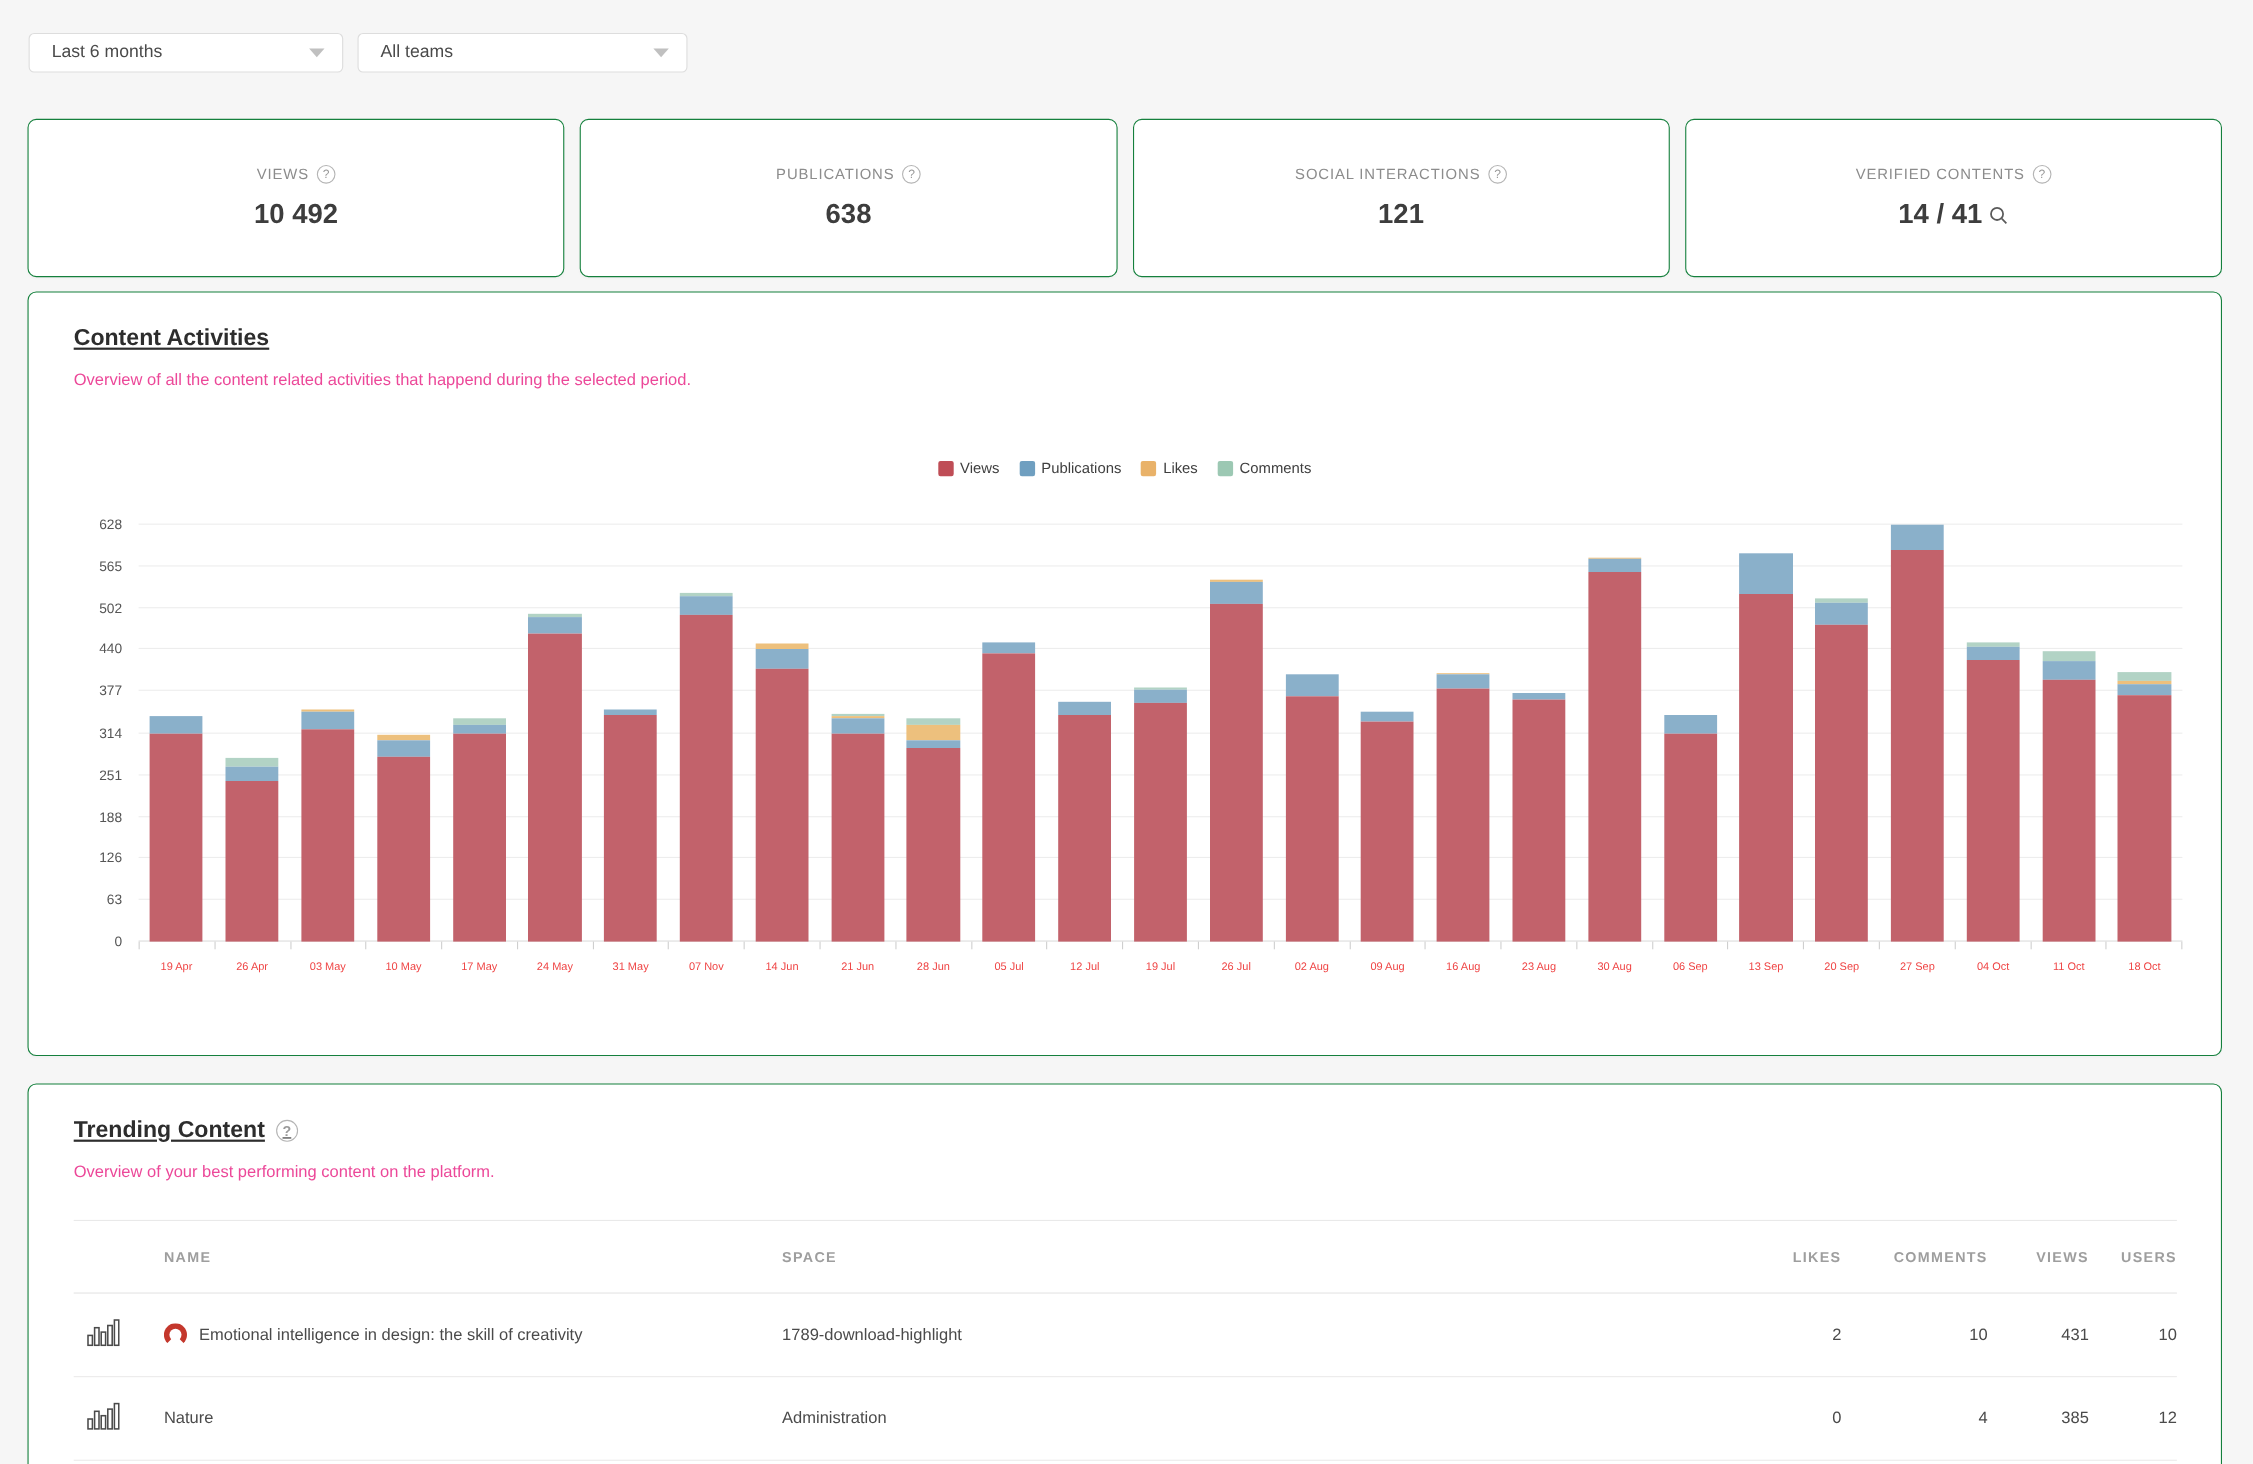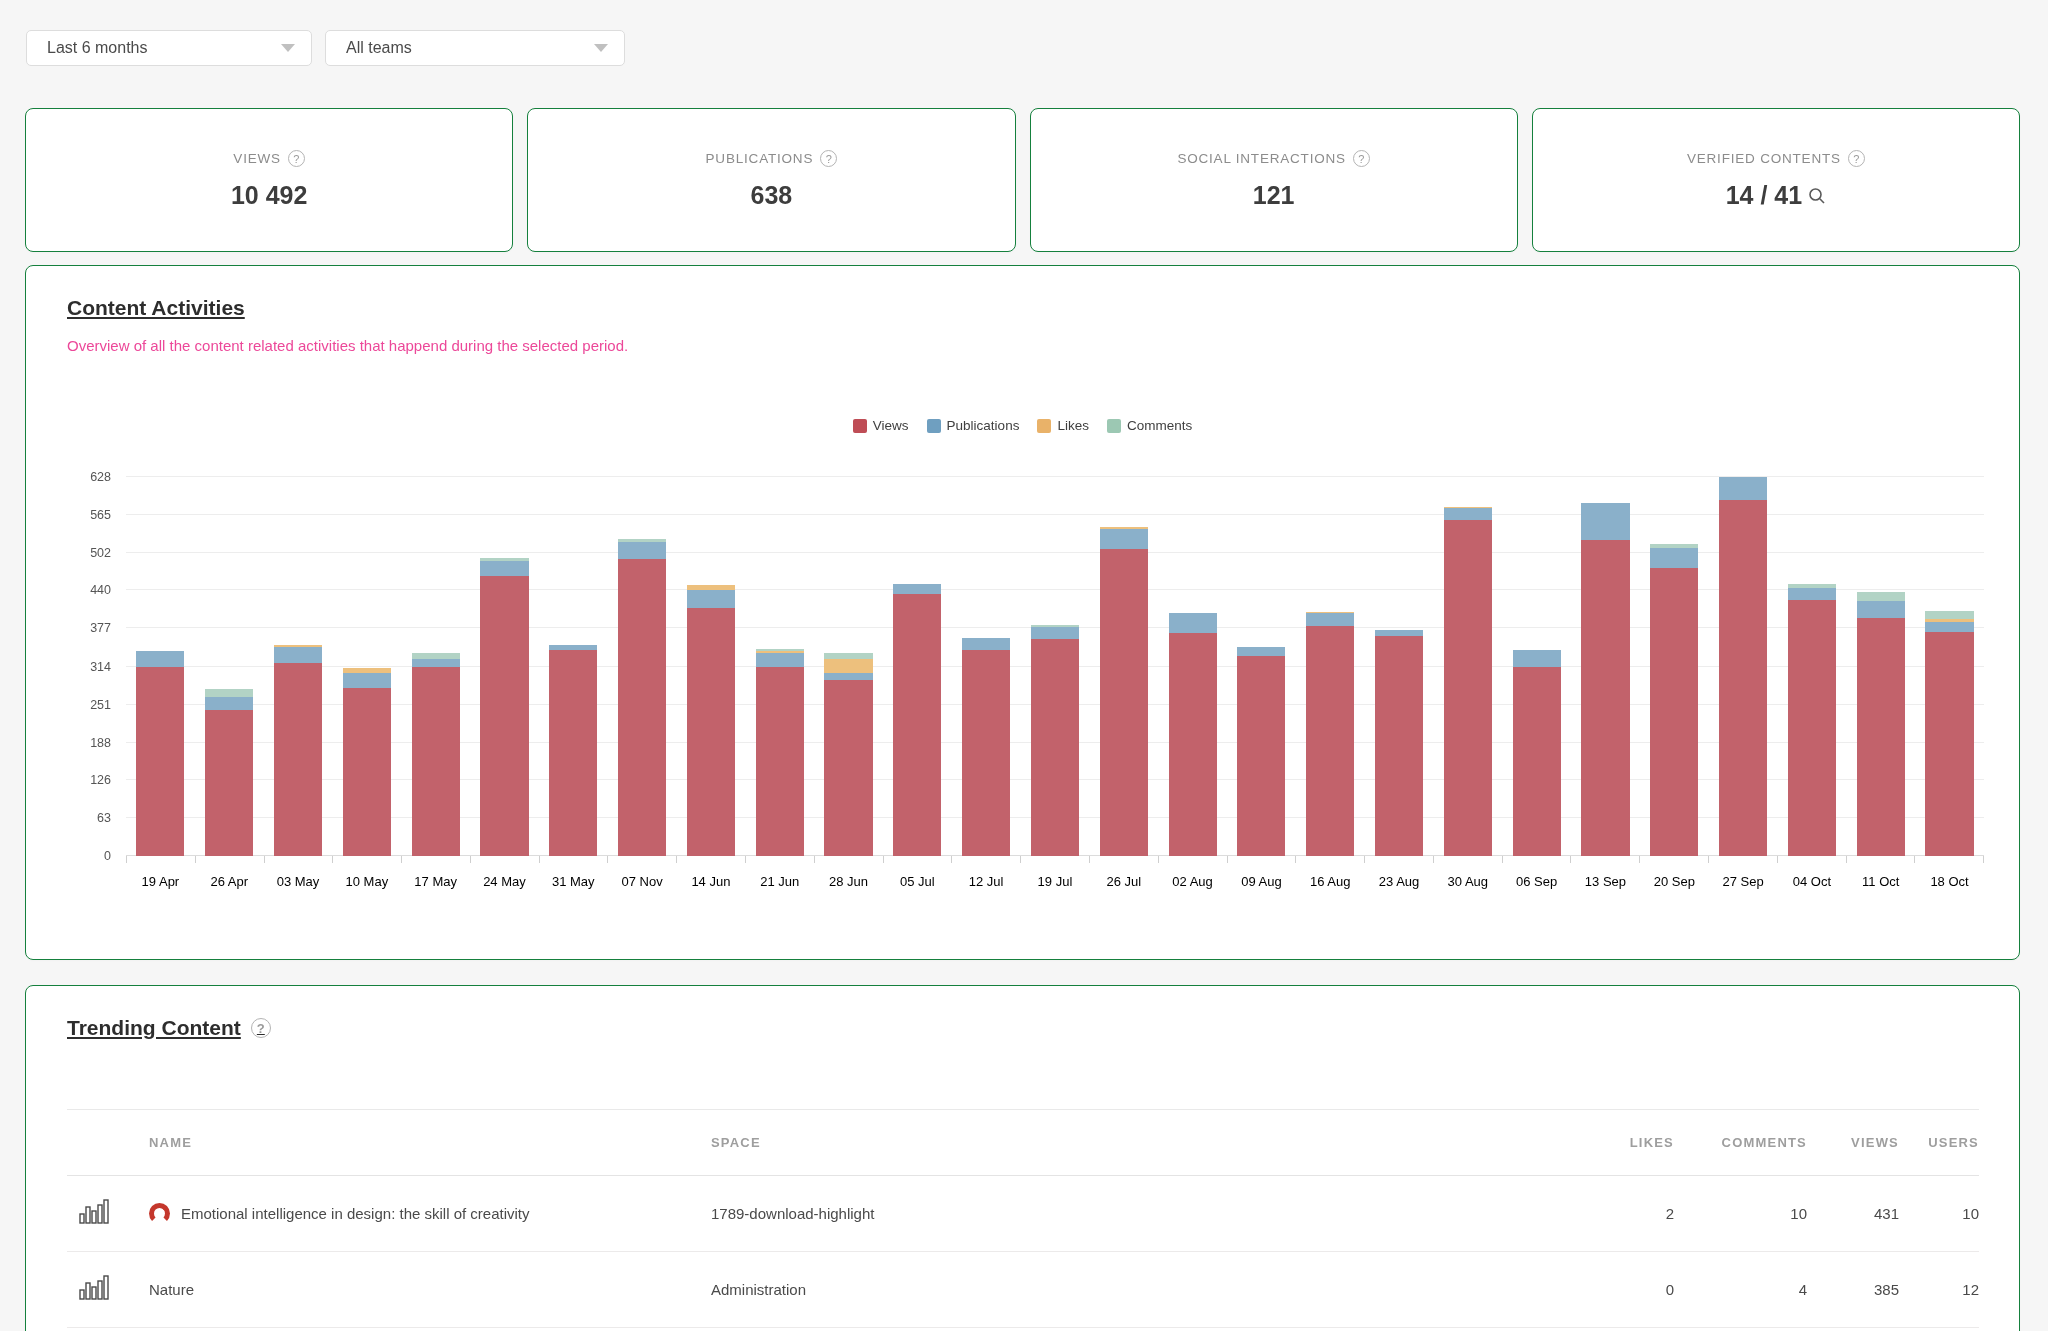--- a/index.html
+++ b/index.html
@@ -49,21 +49,21 @@
   .gridline { position:absolute; left:0; right:0; height:1px; background:#ededed; }
   .gridline.zero { background:#dcdcdc; }
   .y-label { position:absolute; width:85px; text-align:right; left:0; font-size:12.5px; color:#555; }
   #bars { position:absolute; left:0; right:0; top:0; bottom:0; display:flex; align-items:flex-end; }
   .bar-col { flex:1; display:flex; justify-content:center; align-items:flex-end; height:100%; }
   .bar-stack { width:70%; display:flex; flex-direction:column-reverse; }
   .bar-seg { width:100%; }
   #ticks { position:absolute; left:100px; right:35px; top:590px; height:7px; display:flex; border-right:1px solid #cfcfcf; }
   #ticks div { flex:1; border-left:1px solid #cfcfcf; }
   #x-labels { position:absolute; left:100px; right:35px; top:608px; display:flex; }
-  .x-label { flex:1; text-align:center; font-size:13px; color:#000000; }
+  .x-label { flex:1; text-align:center; font-size:10px; color:#ef4444; }
 
   
   .t-divider { position:absolute; top:123px; left:41px; right:40px; height:1px; background:#e9e9e9; }
   .t-table { position:absolute; top:124px; left:41px; right:40px; }
   .t-grid { display:grid; grid-template-columns:82px 562px 1fr 130px 133px 92px 80px; align-items:center; }
   .t-head { height:66px; border-bottom:1px solid #e4e4e4; font-size:13px; font-weight:bold; letter-spacing:1.2px; color:#9e9e9e; }
   .t-row  { height:76px; border-bottom:1px solid #eceaea; font-size:15px; color:#4a4a4a; }
   .t-num { text-align:right; }
   .t-name { display:flex; align-items:center; gap:11px; }
   .hist-icon { display:inline-block; margin-left:12px; }
@@ -409,20 +409,21 @@
       <div class="y-label" style="top: 242.021px;">565</div>
       <div class="y-label" style="top: 204px;">628</div>
     </div>
 </div>
 
 <div class="card" id="trending-card">
   <div class="section-title">
     <span>Trending Content</span>
     <span class="help" style="width:20px;height:20px;font-size:13px;">?</span>
   </div>
+  <div class="section-desc">Overview of your best performing content on the platform.</div>
   <div class="t-divider"></div>
   <div class="t-table">
     <div class="t-grid t-head">
       <div></div>
       <div>NAME</div>
       <div>SPACE</div>
       <div class="t-num">LIKES</div>
       <div class="t-num">COMMENTS</div>
       <div class="t-num">VIEWS</div>
       <div class="t-num">USERS</div>

